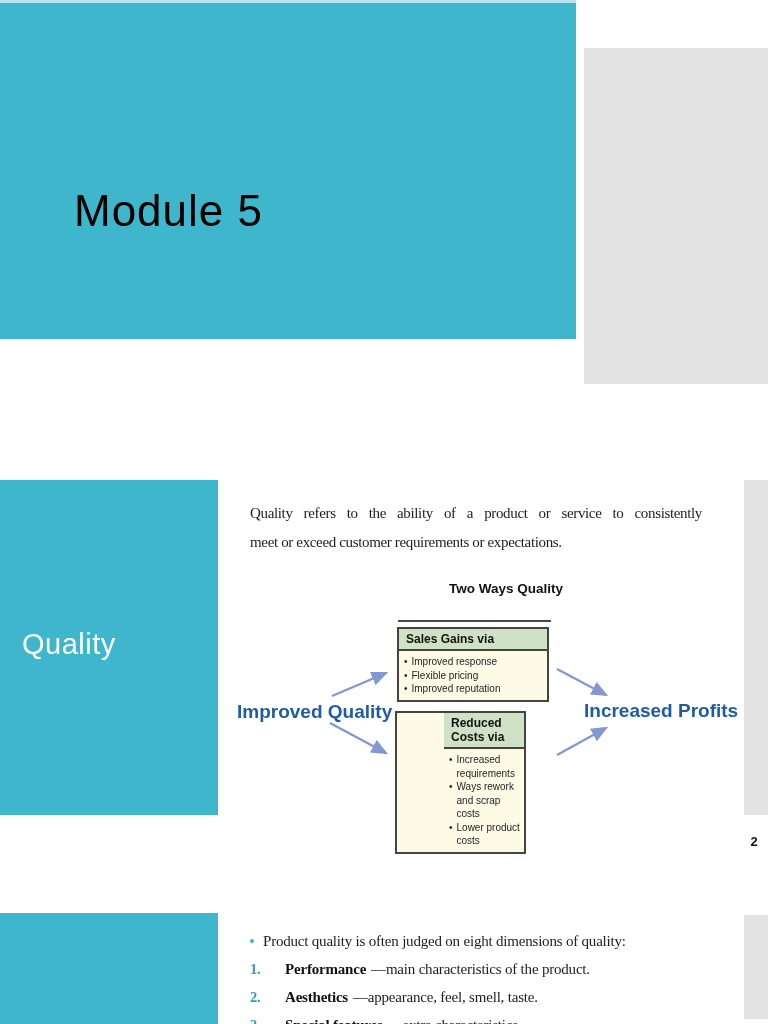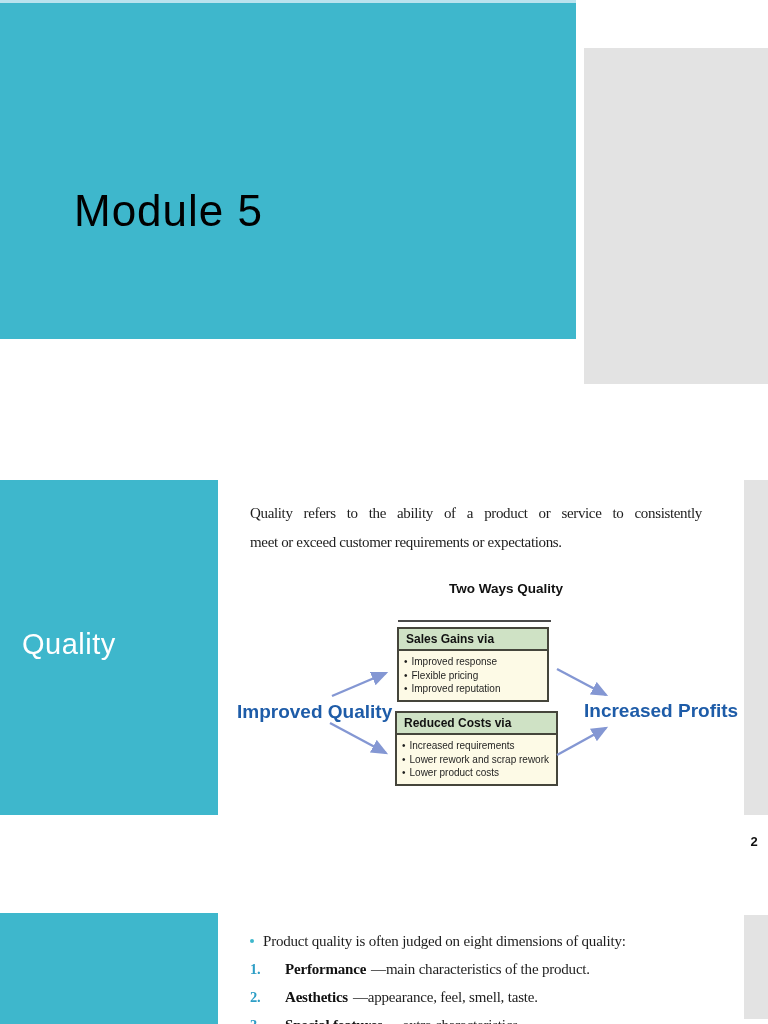--- a/index.html
+++ b/index.html
@@ -49,21 +49,21 @@
   .dg-box { border:2px solid #45453b; background:#fdfae6; }
   .dg-box .hd {
     background:#cfe2c5; border-bottom:2px solid #45453b;
     font-weight:bold; font-size:12px; color:#111111;
     padding:3px 6px 3px 7px;
   }
   .dg-box .bd { padding:4px 4px 4px 5px; font-size:10px; line-height:13.5px; color:#1f1f1f; }
   .dg-box .li { display:flex; }
   .dg-box .li .bu { margin-right:4px; }
   .dg-box1 { left:397px; top:627px; width:152px; }
-  .dg-box2 { left:395px; top:711px; width:163px; }
+  .dg-box2 { left:395px; top:711px; width:131px;padding-left:47px; }
 
   .dg-label { font-weight:bold; font-size:19px; color:#1e5ca8; white-space:nowrap; }
   .dg-left  { left:237px; top:701px; }
   .dg-right { left:584px; top:700px; }
 
   .dg-arrows { left:320px; top:650px; width:310px; height:120px; }
 
   .page-num {
     left:744px; top:834px; width:20px; text-align:center;
     font-weight:bold; font-size:13px; color:#111111;
@@ -135,21 +135,21 @@
 
   <div class="abs dg-box dg-box2">
     <div class="hd">Reduced Costs via</div>
     <div class="bd">
       <div class="li">
         <span class="bu">•</span>
         <span>Increased requirements</span>
       </div>
       <div class="li">
         <span class="bu">•</span>
-        <span>Lower rework and scrap rework</span>
+        <span>Ways rework and scrap costs</span>
       </div>
       <div class="li">
         <span class="bu">•</span>
         <span>Lower product costs</span>
       </div>
     </div>
   </div>
 
   <div class="abs dg-label dg-left">Improved Quality</div>
   <div class="abs dg-label dg-right">Increased Profits</div>

